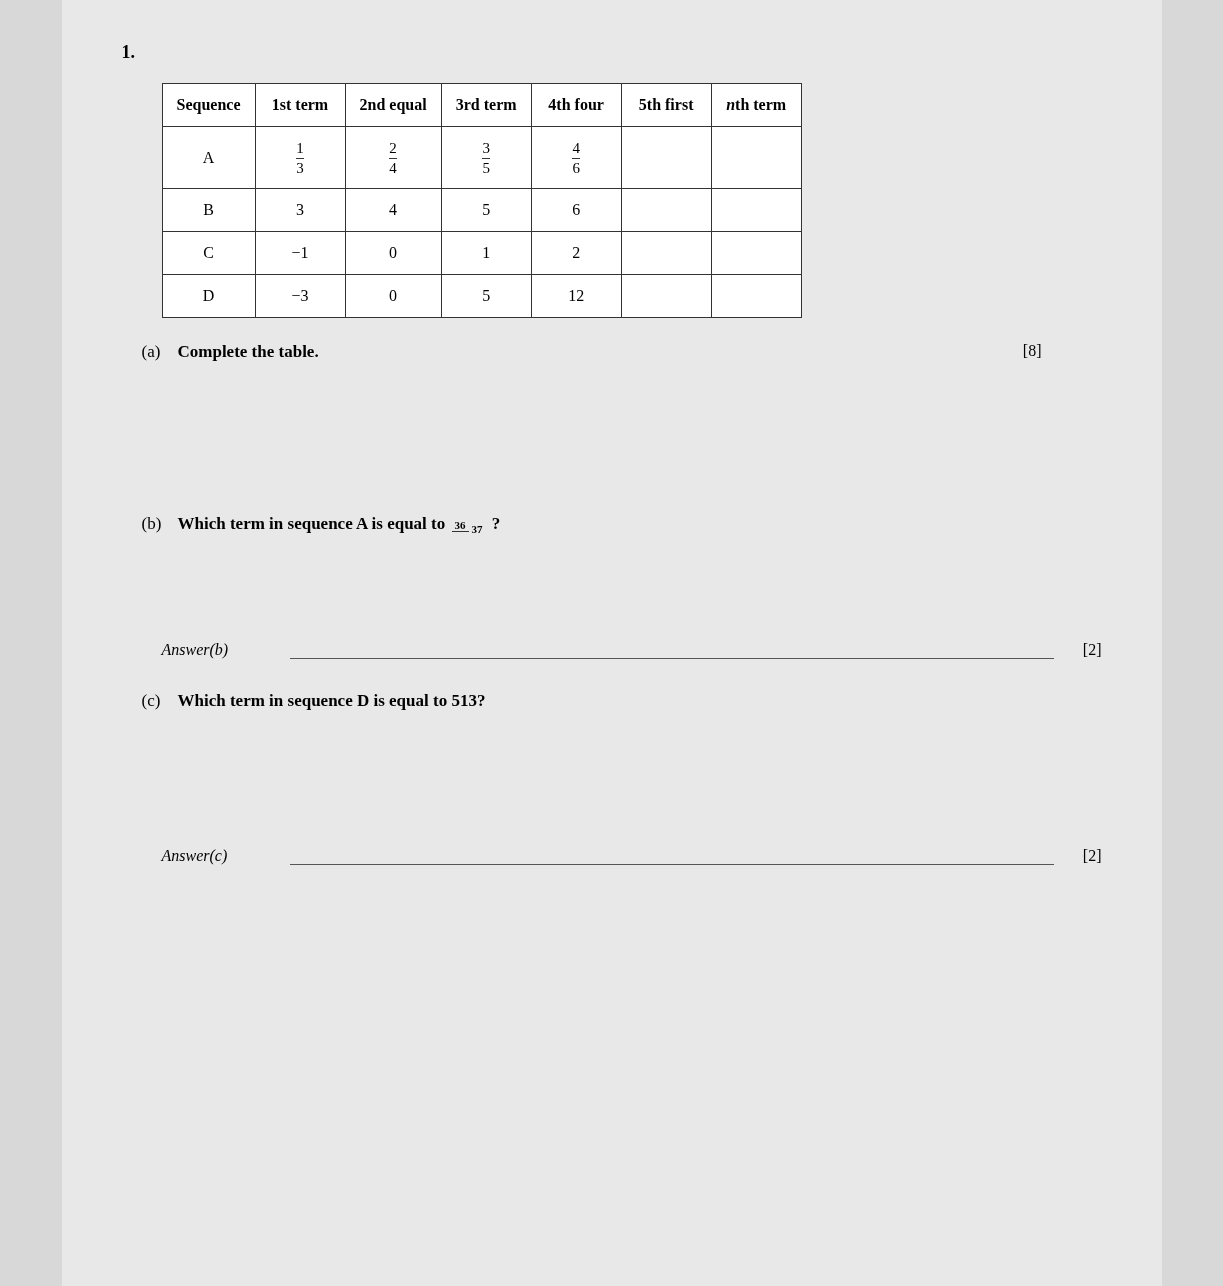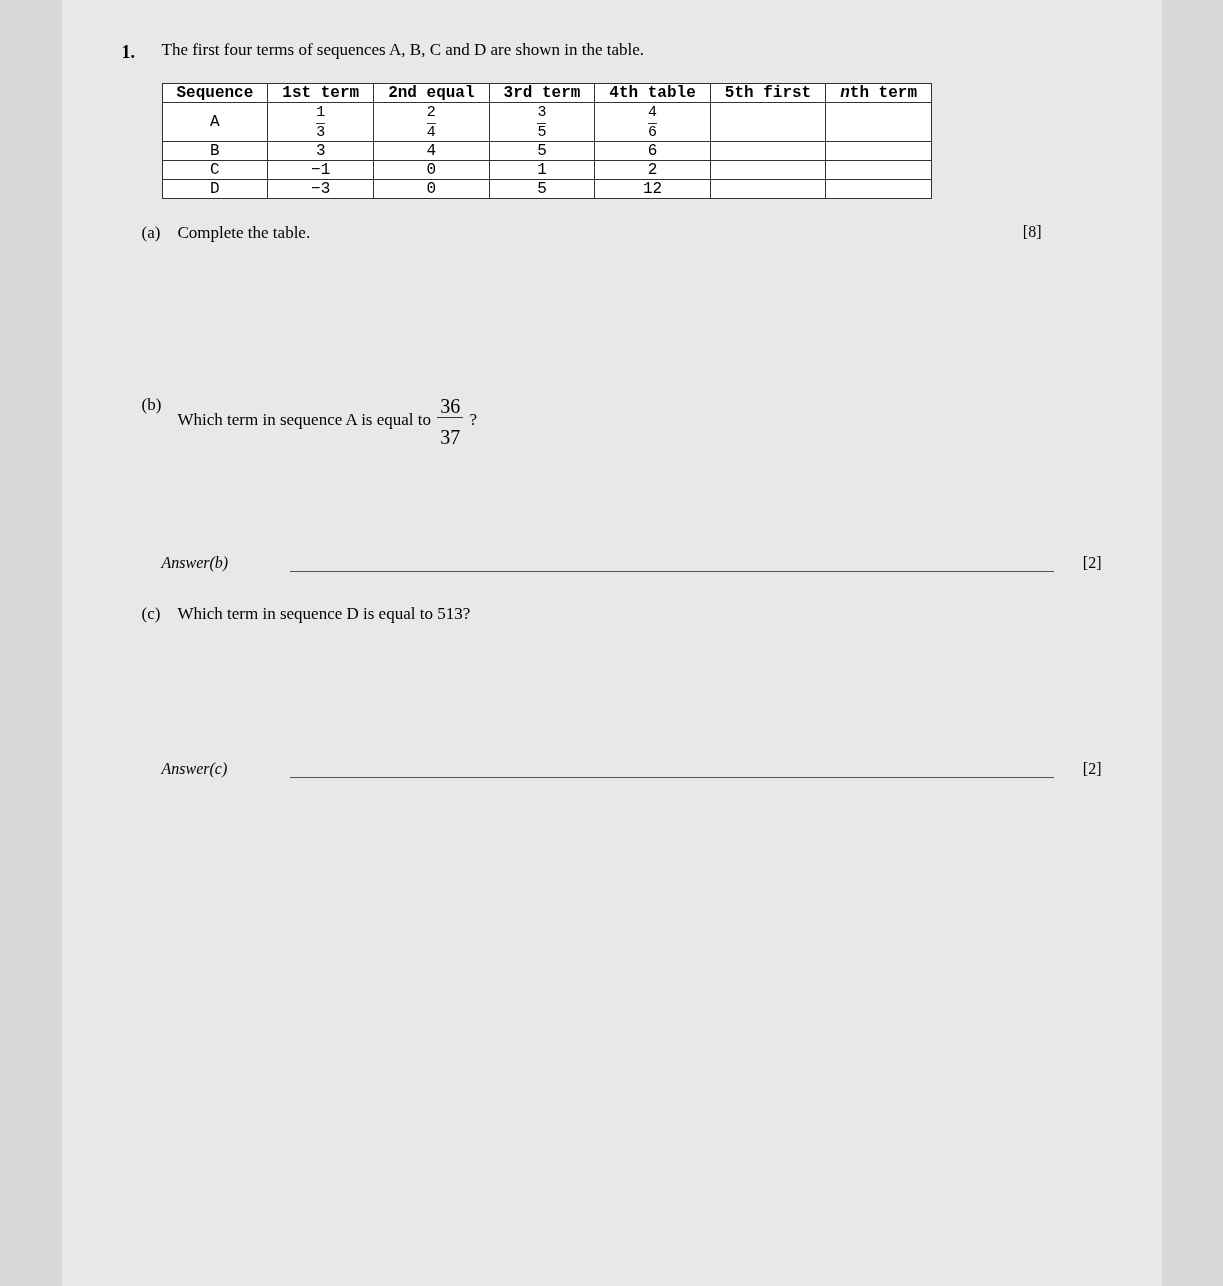--- a/index.html
+++ b/index.html
@@ -35,26 +35,25 @@
       flex: 1;
     }
     table {
       border-collapse: collapse;
       margin-left: 40px;
       margin-bottom: 24px;
     }
     table th, table td {
       border: 1.5px solid #333;
       text-align: center;
-      padding: 0 14px;
+      padding: 12px 14px;
       font-size: 16px;
       min-width: 90px;
       min-height: 48px;
       vertical-align: middle;
-      font-family: Liberation Mono, monospace;
     }
     table th {
       font-weight: bold;
       background: #fff;
     }
     table td {
       background: #fff;
     }
     .fraction {
       display: inline-flex;
@@ -111,26 +110,27 @@
       align-items: flex-start;
       margin-left: 20px;
       margin-bottom: 8px;
     }
     .part-letter {
       font-size: 17px;
       min-width: 36px;
     }
     .part-text {
       font-size: 17px;
+      font-weight: bold;
     }
     .inline-fraction {
       display: inline-flex;
-      flex-direction: column;
+      flex-direction: row;
       align-items: center;
-      font-size: 20px;
+      font-size: 11px;
       line-height: 1.1;
       vertical-align: middle;
       margin: 0 2px;
     }
     .inline-fraction .num {
       border-bottom: 1.5px solid #333;
       padding: 0 3px;
       text-align: center;
     }
     .inline-fraction .den {
@@ -139,31 +139,30 @@
       margin-top: 8px;
     }
   </style>
 </head>
 <body>
 
 <div class="page">
 
   <div class="question-header">
     <span class="question-number">1.</span>
-    <span class="question-text">The first four terms of sequences A, B, C and D are shown in the table.</span>
   </div>
 
   <table>
     <thead>
       <tr>
         <th>Sequence</th>
         <th>1st term</th>
         <th>2nd equal</th>
         <th>3rd term</th>
-        <th>4th table</th>
+        <th>4th four</th>
         <th>5th first</th>
         <th><i>n</i>th term</th>
       </tr>
     </thead>
     <tbody>
 
       <tr>
         <td>A</td>
         <td>
           <span class="fraction">

